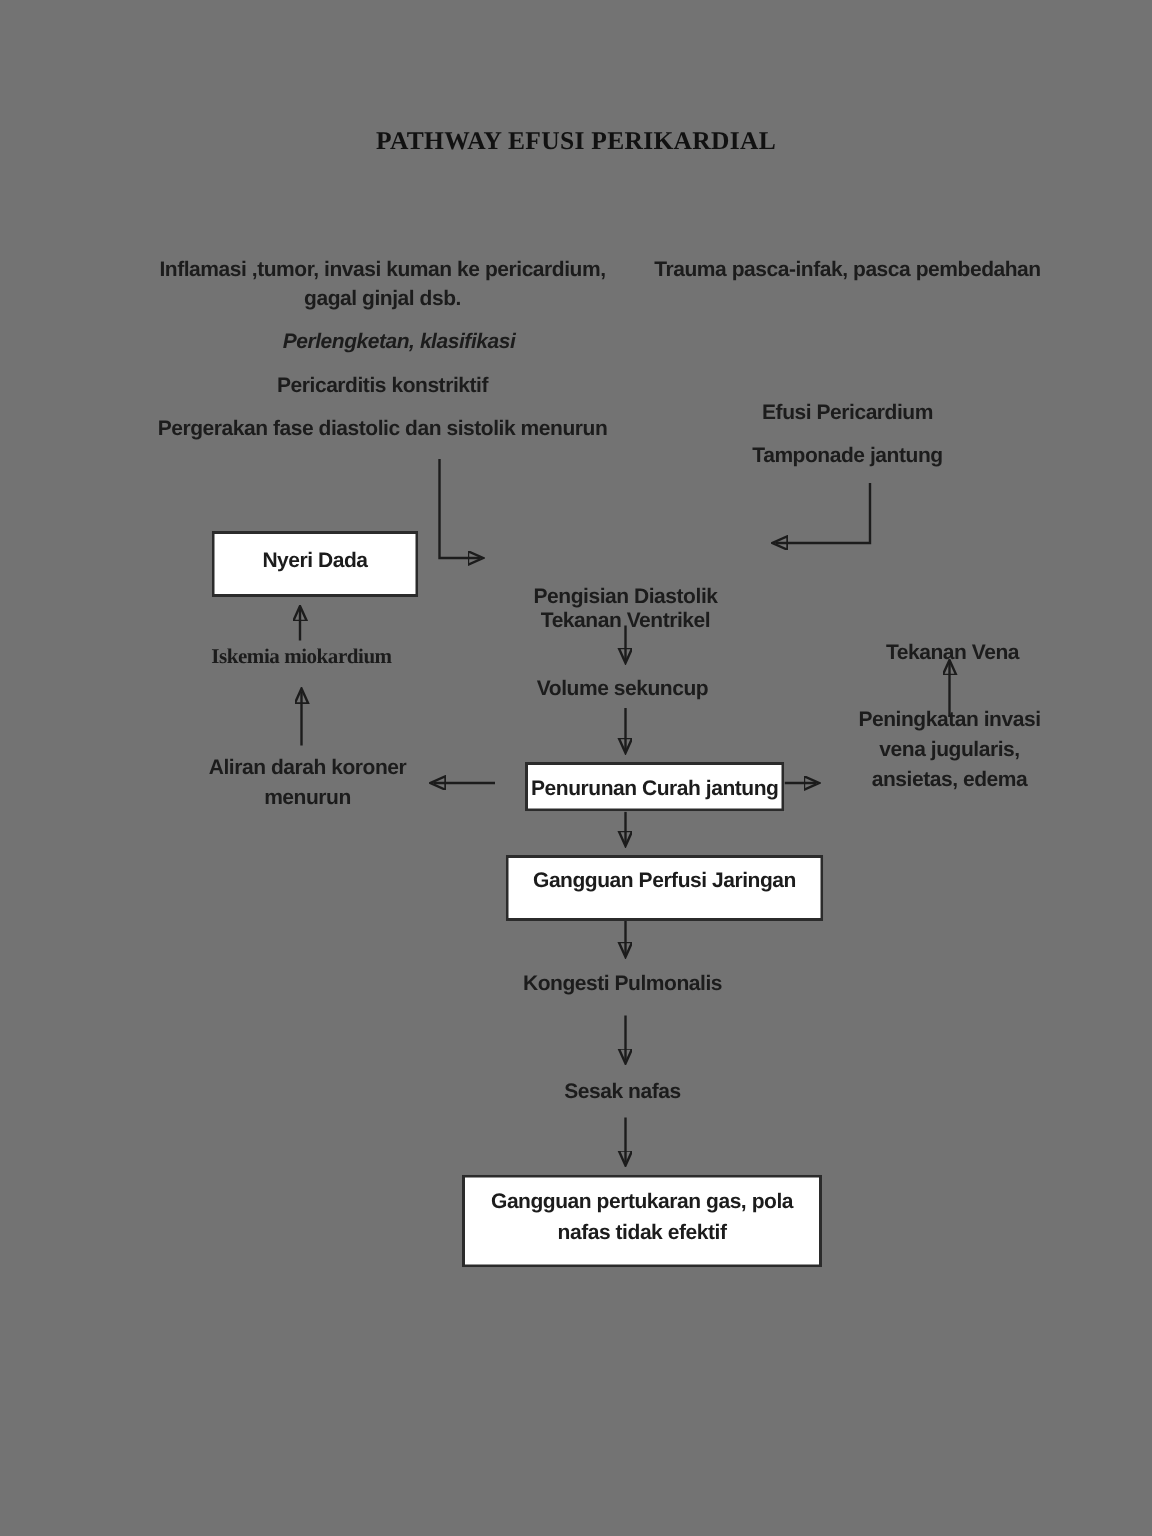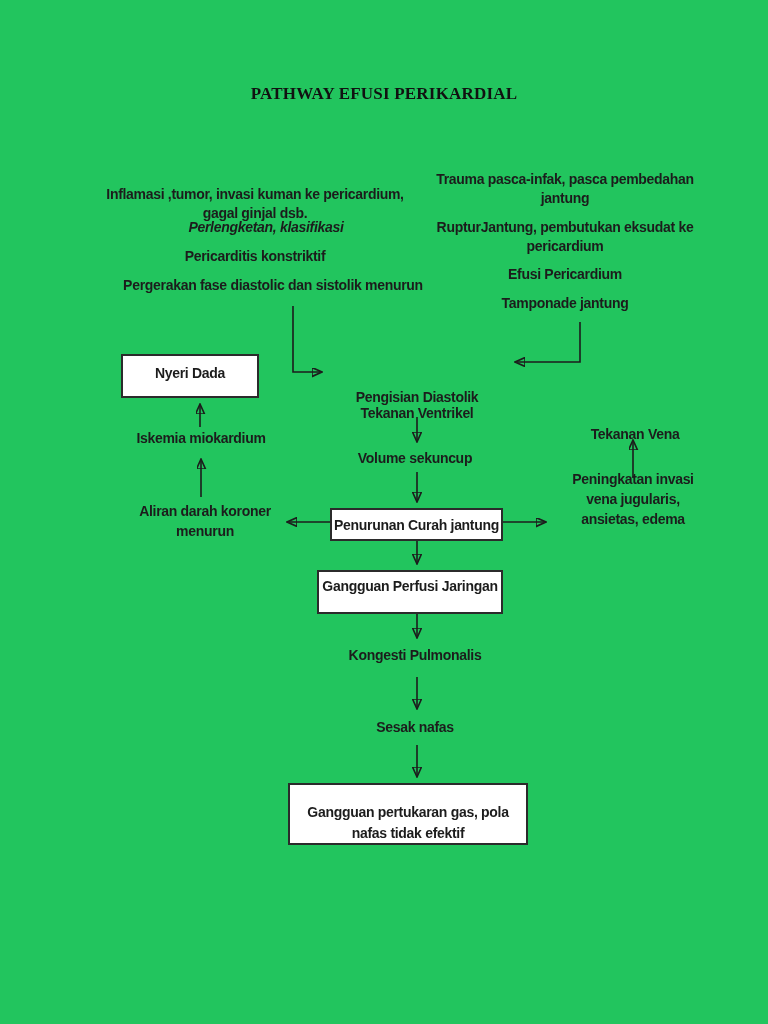--- a/index.html
+++ b/index.html
@@ -1,20 +1,20 @@
 <!DOCTYPE html>
 <html><head>
 <meta charset="utf-8">
 <style>
   html, body { margin: 0; padding: 0; background: #ffffff; }
   .page {
     position: relative;
     width: 768px;
     height: 1024px;
-    background: #22c55e;
+    background: #737373;
     overflow: hidden;
     font-family: "Liberation Sans", "DejaVu Sans", sans-serif;
   }
   .title {
     position: absolute;
     left: 0; top: 84px;
     width: 100%;
     text-align: center;
     margin: 0;
     font-family: "Liberation Serif", "DejaVu Serif", serif;
@@ -41,20 +41,21 @@
     background: #ffffff;
     box-sizing: border-box;
     display: flex;
     align-items: center;
     justify-content: center;
     font-size: 14px;
     font-weight: bold;
     letter-spacing: -0.3px;
     color: #1c1c1c;
     text-align: center;
+    margin-left: 20px;
   }
   .box.top-text { align-items: flex-start; padding-top: 6px; }
   .box .two-line { line-height: 21px; white-space: nowrap; }
   .arrows {
     position: absolute;
     left: 0; top: 0;
     width: 768px; height: 1024px;
     pointer-events: none;
   }
   .arrows path {
@@ -84,75 +85,70 @@
     <path d="M417,417 L417,440" marker-end="url(#ah)"></path>
     <path d="M417,472 L417,500" marker-end="url(#ah)"></path>
     <path d="M330,522 L289,522" marker-end="url(#ah)"></path>
     <path d="M503,522 L544,522" marker-end="url(#ah)"></path>
     <path d="M417,541 L417,562" marker-end="url(#ah)"></path>
     <path d="M417,614 L417,636" marker-end="url(#ah)"></path>
     <path d="M417,677 L417,707" marker-end="url(#ah)"></path>
     <path d="M417,745 L417,775" marker-end="url(#ah)"></path>
   </svg>
 
-  <div class="txt" style="left:255px; top:185px;">
+  <div class="txt" style="left:255px; top:170px;">
     <div>Inflamasi ,tumor, invasi kuman ke pericardium,</div>
     <div>gagal ginjal dsb.</div>
   </div>
   <div class="txt" style="left:266px; top:218px;font-style:italic;">Perlengketan, klasifikasi</div>
   <div class="txt" style="left:255px; top:247px;">Pericarditis konstriktif</div>
-  <div class="txt" style="left:255px; top:276px;margin-left:18px;">Pergerakan fase diastolic dan sistolik menurun</div>
+  <div class="txt" style="left:255px; top:276px;">Pergerakan fase diastolic dan sistolik menurun</div>
 
   <div class="txt" style="left:565px; top:170px;">
     <div>Trauma pasca-infak, pasca pembedahan</div>
-    <div>jantung</div>
-  </div>
-  <div class="txt" style="left:565px; top:218px;">
-    <div>RupturJantung, pembutukan eksudat ke</div>
-    <div>pericardium</div>
   </div>
   <div class="txt" style="left:565px; top:265px;">Efusi Pericardium</div>
   <div class="txt" style="left:565px; top:294px;">Tamponade jantung</div>
 
   <div class="box" style="left:121px; top:354px; width:138px; height:44px; padding-bottom:6px;">
     <span>Nyeri Dada</span>
   </div>
 
   <div class="txt" style="left:417px; top:359px;margin-top:45px;">Tekanan Ventrikel</div>
   <div class="txt" style="left:417px; top:388px;">Pengisian Diastolik</div>
 
   <div class="txt" style="left:635px; top:425px;">Tekanan Vena</div>
 
-  <div class="txt" style="left:201px; top:429px;">Iskemia miokardium</div>
+  <div class="txt" style="left:201px; top:429px;font-family:Liberation Serif, serif;">Iskemia miokardium</div>
 
   <div class="txt" style="left:415px; top:449px;">Volume sekuncup</div>
 
   <div class="txt lh20" style="left:633px; top:469px;">
     <div>Peningkatan invasi</div>
     <div>vena jugularis,</div>
     <div>ansietas, edema</div>
   </div>
 
   <div class="txt lh20" style="left:205px; top:501px;">
     <div>Aliran darah koroner</div>
     <div>menurun</div>
   </div>
 
   <div class="box" style="left:330px; top:508px; width:173px; height:33px;">
     <span>Penurunan Curah jantung</span>
   </div>
 
-  <div class="box top-text" style="left:317px; top:570px; width:186px; height:44px;">
+  <div class="box top-text" style="left:317px; top:570px; width:212px; height:44px;">
     <span>Gangguan Perfusi Jaringan</span>
   </div>
 
   <div class="txt" style="left:415px; top:646px;">Kongesti Pulmonalis</div>
 
   <div class="txt" style="left:415px; top:718px;">Sesak nafas</div>
 
-  <div class="box top-text" style="left:288px; top:783px; width:240px; height:62px; padding-top:17px;">
+  <div class="box top-text" style="left:288px; top:783px; width:240px; height:62px; padding-top:5px;">
     <div class="two-line">
       <div>Gangguan pertukaran gas, pola</div>
       <div>nafas tidak efektif</div>
     </div>
   </div>
 
 </div>
 
 </body></html>

